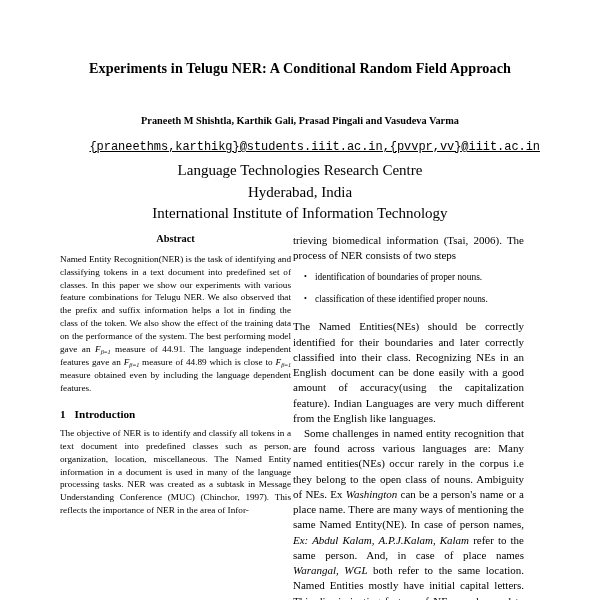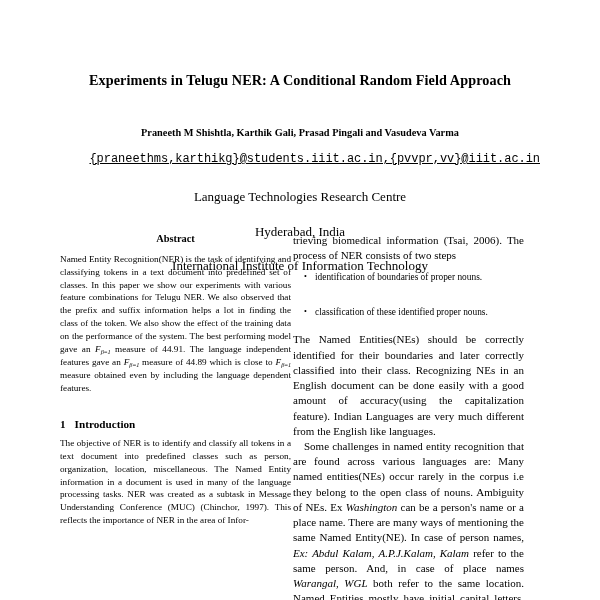--- a/index.html
+++ b/index.html
@@ -12,21 +12,21 @@
     background: #ffffff;
     font-family: "Liberation Serif", serif;
     color: #000000;
     overflow: hidden;
   }
   .page {
     position: relative;
     width: 600px;
     height: 600px;
     box-sizing: border-box;
-    padding: 12px 60px;
+    padding: 0 60px;
     overflow: hidden;
   }
 
   
   .title {
     margin: 0;
     padding-top: 60px;
     text-align: center;
     font-size: 14.2px;
     font-weight: bold;
@@ -45,23 +45,23 @@
     margin: 0;
     padding-top: 4px;
     text-align: right;
     font-family: "Liberation Mono", monospace;
     font-size: 12px;
     line-height: 1.3;
     letter-spacing: -0.05px;
     text-decoration: underline;
   }
   .affil {
-    margin: 16px;
+    margin: 0;
     text-align: center;
-    font-size: 13px;
+    font-size: 15px;
     line-height: 1.42;
   }
   .affil.first { padding-top: 5px; }
 
   
   .columns {
     position: absolute;
     top: 233px;
     left: 60px;
     right: 60px;
@@ -76,21 +76,21 @@
     overflow: hidden;
   }
 
   .sec-centered {
     margin: 0 0 9px 0;
     text-align: center;
     font-size: 10.4px;
     font-weight: bold;
   }
   .sec-numbered {
-    margin: 23px 0 7px 0;
+    margin: 13px 0 7px 0;
     font-size: 11.2px;
     font-weight: bold;
   }
   .sec-numbered .num { margin-right: 9px; }
 
   p.body {
     margin: 0;
     font-size: 11px;
     line-height: 1.385;
     text-align: justify;
@@ -107,21 +107,21 @@
 
   ul.bullets {
     margin: 8px 0 9px 0;
     padding-left: 22px;
     list-style: none;
   }
   ul.bullets li {
     position: relative;
     font-size: 9.35px;
     line-height: 1.385;
-    margin-bottom: 22px;
+    margin-bottom: 9px;
   }
   ul.bullets li:last-child { margin-bottom: 13px; }
   ul.bullets li::before {
     content: "\2022";
     position: absolute;
     left: -11px;
     top: -0.5px;
     font-size: 8px;
   }
 

